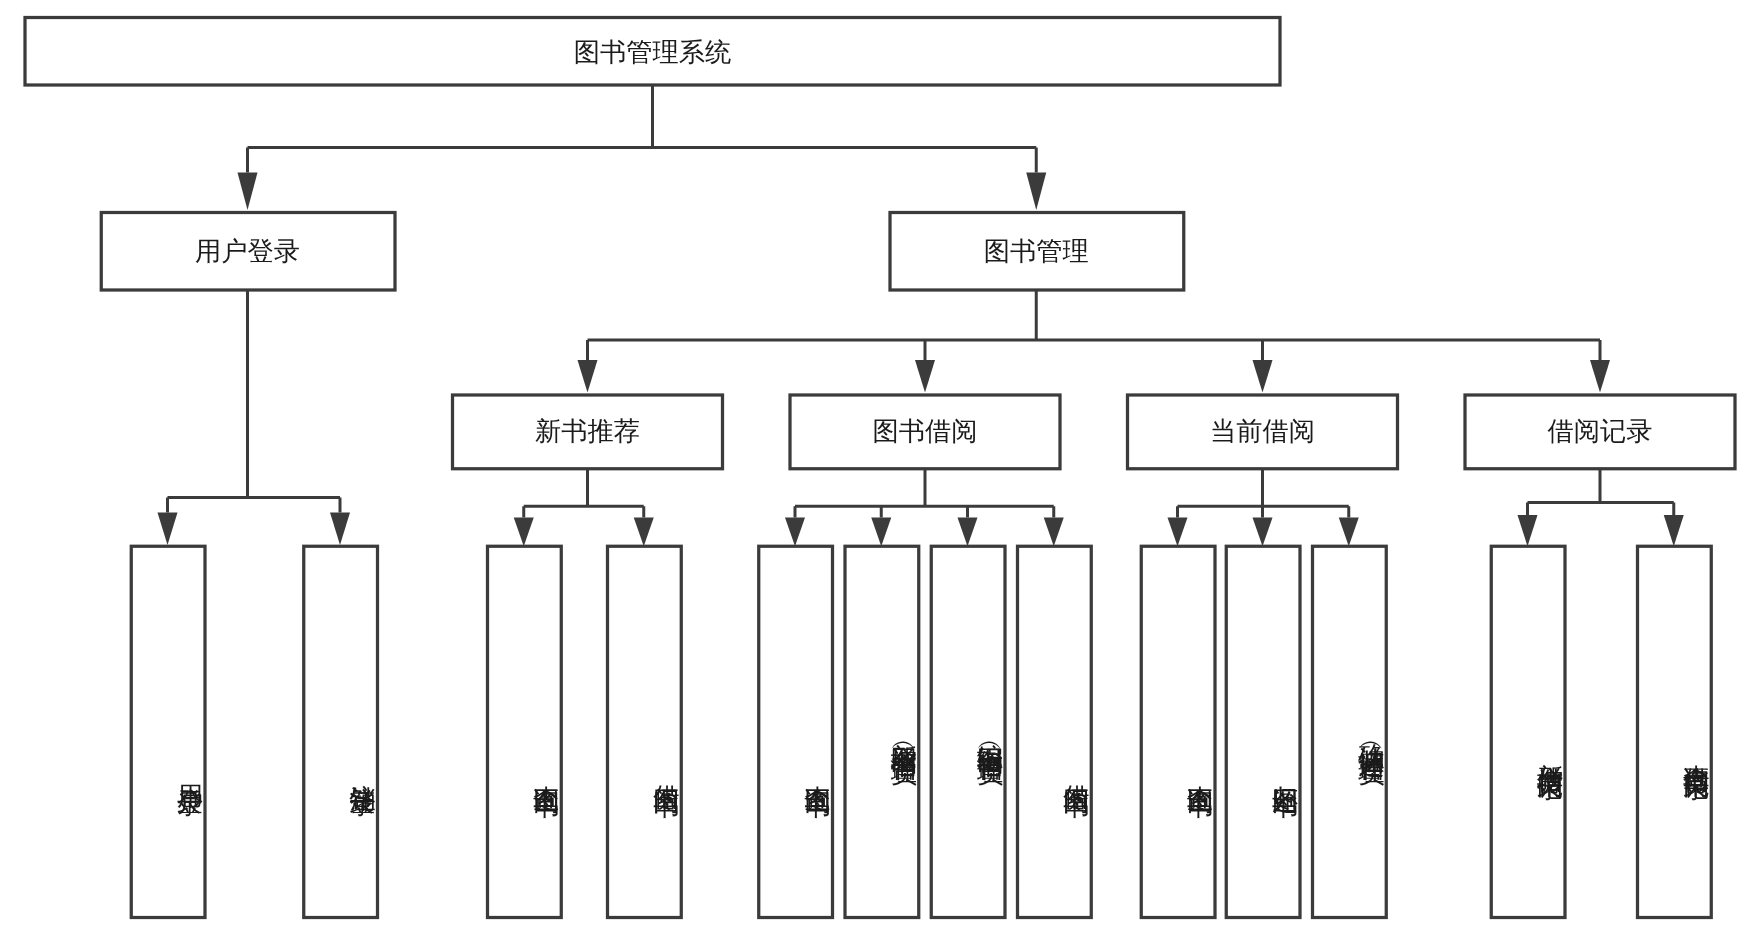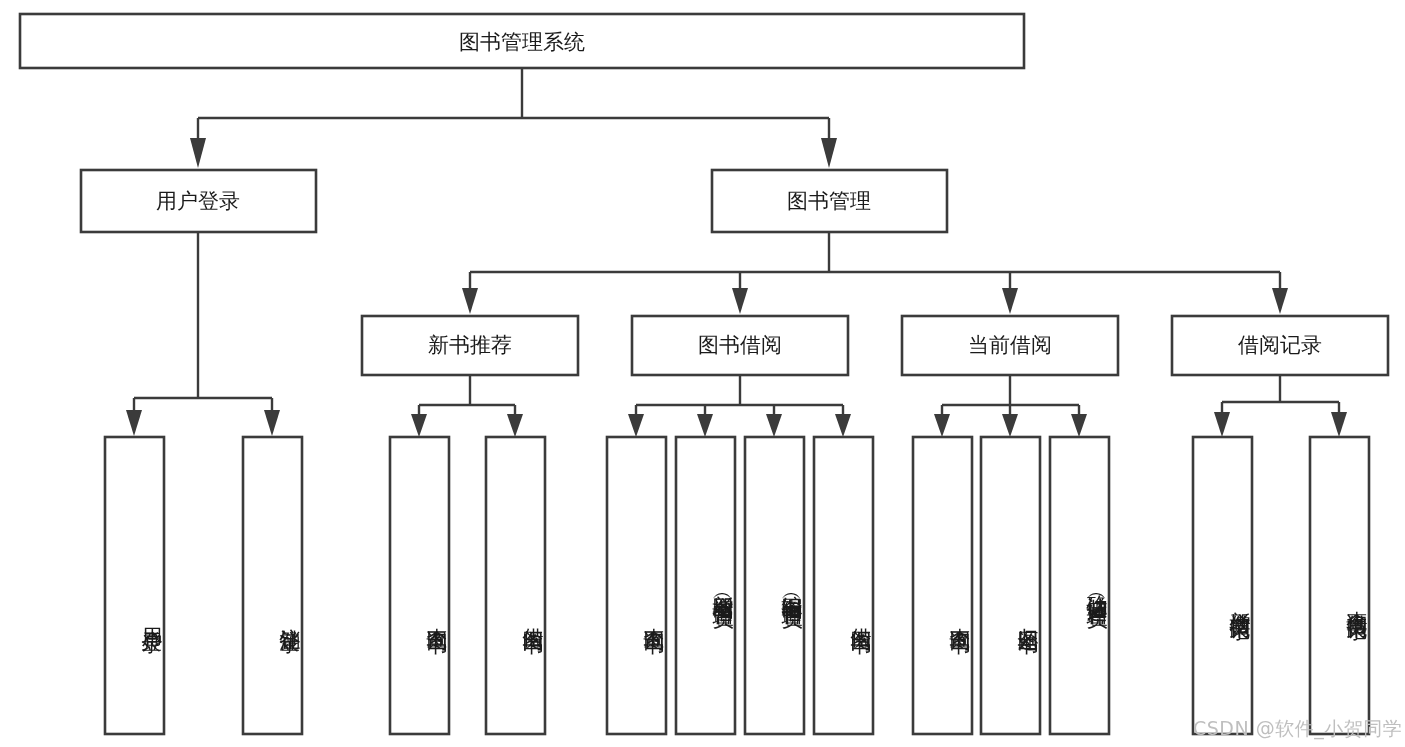--- a/index.html
+++ b/index.html
@@ -209,15 +209,14 @@
   <div class="node-label-v" style="left:745px; top:444px; width:59px; height:286px;">编辑图书（管理员）</div>
   <div class="node-label-v" style="left:814px; top:500px; width:59px; height:230px;">借阅图书</div>
 
   <div class="node-label-v" style="left:913px; top:500px; width:59px; height:230px;">查询图书</div>
   <div class="node-label-v" style="left:981px; top:500px; width:59px; height:230px;">归还图书</div>
   <div class="node-label-v" style="left:1050px; top:444px; width:59px; height:286px;">确认归还（管理员）</div>
 
   <div class="node-label-v" style="left:1193px; top:470px; width:59px; height:260px;">新增借阅记录</div>
   <div class="node-label-v" style="left:1310px; top:470px; width:59px; height:260px;">查询借阅记录</div>
 
-  <div class="watermark" style="left:1193px; top:716px;">CSDN @软件_小贺同学</div>
 
 </div>
 
 </body></html>

